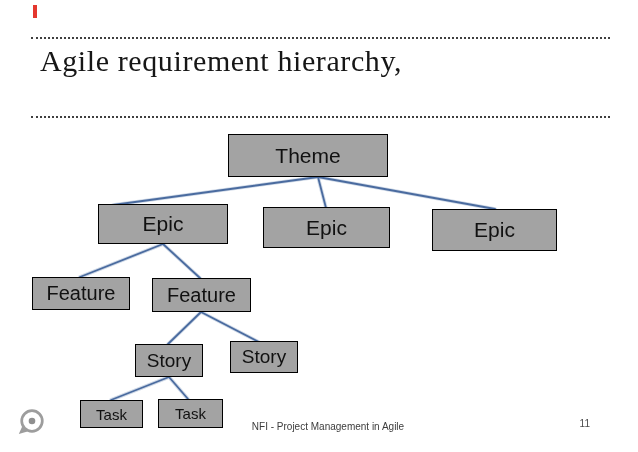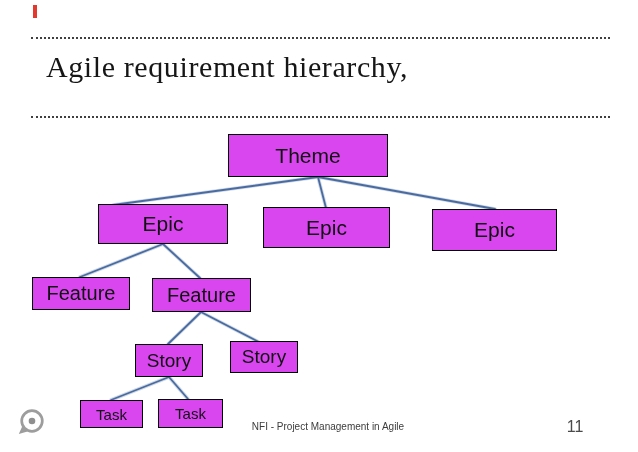--- a/index.html
+++ b/index.html
@@ -12,40 +12,40 @@
     position:absolute;left:33px;top:5px;width:4px;height:13px;
     background:#e4372e;
   }
   .rule{
     position:absolute;left:31px;width:579px;height:0;
     border-top:2px dotted #3f3f3f;
   }
   .rule-top{top:37px;}
   .rule-bottom{top:116px;}
   .title{
-    position:absolute;left:40px;top:42px;margin:6px;
+    position:absolute;left:40px;top:42px;margin:0;
     font-family:"Liberation Serif","DejaVu Serif",serif;
     font-weight:400;color:#161616;font-size:30px;line-height:37px;
     letter-spacing:0.6px;
   }
   .connectors{position:absolute;left:0;top:0;}
   .node{
-    position:absolute;box-sizing:border-box;background:#d946ef;
+    position:absolute;box-sizing:border-box;background:#a3a3a3;
     border:1.5px solid #000000;color:#111111;
     display:flex;align-items:center;justify-content:center;
     font-family:"Liberation Sans","DejaVu Sans",sans-serif;
     white-space:nowrap;
   }
   .footer{
     position:absolute;left:198px;top:420px;width:260px;
     text-align:center;font-size:10px;line-height:13.5px;color:#3c3c3c;
   }
   .page-number{
-    position:absolute;left:560px;top:418px;width:30px;text-align:center;
-    font-size:16px;color:#4a4a4a;
+    position:absolute;left:560px;top:418px;width:30px;text-align:right;
+    font-size:10px;color:#4a4a4a;
   }
   .logo{position:absolute;left:16px;top:406px;}
 </style>
 </head>
 <body>
 
 <div>
 
   <div class="red-mark"></div>
 

